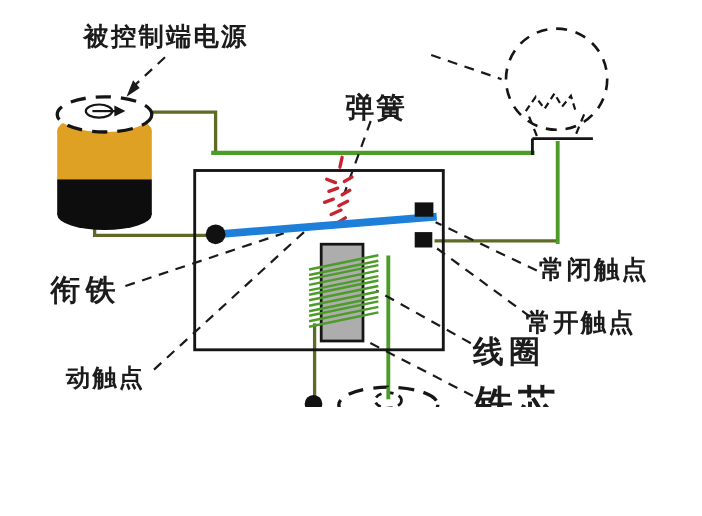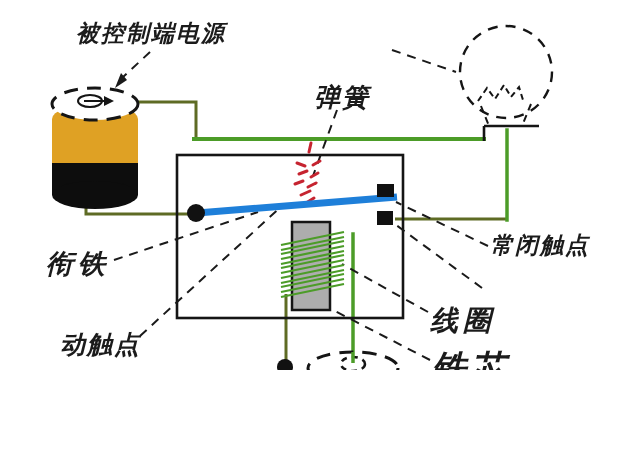--- a/index.html
+++ b/index.html
@@ -1,31 +1,30 @@
 <!DOCTYPE html>
 <html><head>
 <meta charset="utf-8">
 <style>
   html,body{margin:0;padding:0;background:#ffffff;}
   #stage{
     position:relative;width:638px;height:370px;background:#ffffff;overflow:hidden;
     font-family:"Liberation Serif","DejaVu Serif",serif;
-    font-style:italic;
   }
   #diagram-svg{position:absolute;left:0;top:0;}
   .label{
     position:absolute;white-space:nowrap;color:#1b1b1b;
     font-family:"Liberation Serif","DejaVu Serif",serif;
     font-weight:600;line-height:1.05;
   }
   .lbl-power{left:76px;top:22px;font-size:23px;letter-spacing:2px;}
   .lbl-device{left:344px;top:24px;font-size:23px;letter-spacing:4px;}
   .lbl-spring{left:314px;top:84px;font-size:26px;letter-spacing:2px;}
   .lbl-armature{left:46px;top:250px;font-size:27px;letter-spacing:5px;}
-  .lbl-moving{left:60px;top:332px;font-size:25px;letter-spacing:2px;}
+  .lbl-moving{left:60px;top:332px;font-size:22px;letter-spacing:2px;}
   .lbl-nc{left:490px;top:234px;font-size:23px;letter-spacing:2px;}
   .lbl-no{left:478px;top:282px;font-size:23px;letter-spacing:2px;}
   .lbl-coil{left:430px;top:306px;font-size:28px;letter-spacing:5px;}
   .lbl-core{left:432px;top:350px;font-size:34px;letter-spacing:5px;}
   .lbl-watermark{left:40px;top:412px;font-size:21px;letter-spacing:1px;color:#2b2b2b;font-weight:600;}
 </style>
 </head>
 <body>
 
 <div id="stage">
@@ -143,15 +142,16 @@
       <path d="M484,126 H539" stroke-width="2.6"></path>
       <path d="M484,126 V141" stroke-width="2.6"></path>
     </g>
   </svg>
 
   <div class="label lbl-power">被控制端电源</div>
   <div class="label lbl-spring">弹簧</div>
   <div class="label lbl-armature">衔铁</div>
   <div class="label lbl-moving">动触点</div>
   <div class="label lbl-nc">常闭触点</div>
+  <div class="label lbl-no">常开触点</div>
   <div class="label lbl-coil">线圈</div>
   <div class="label lbl-core">铁芯</div>
 </div>
 
 </body></html>

